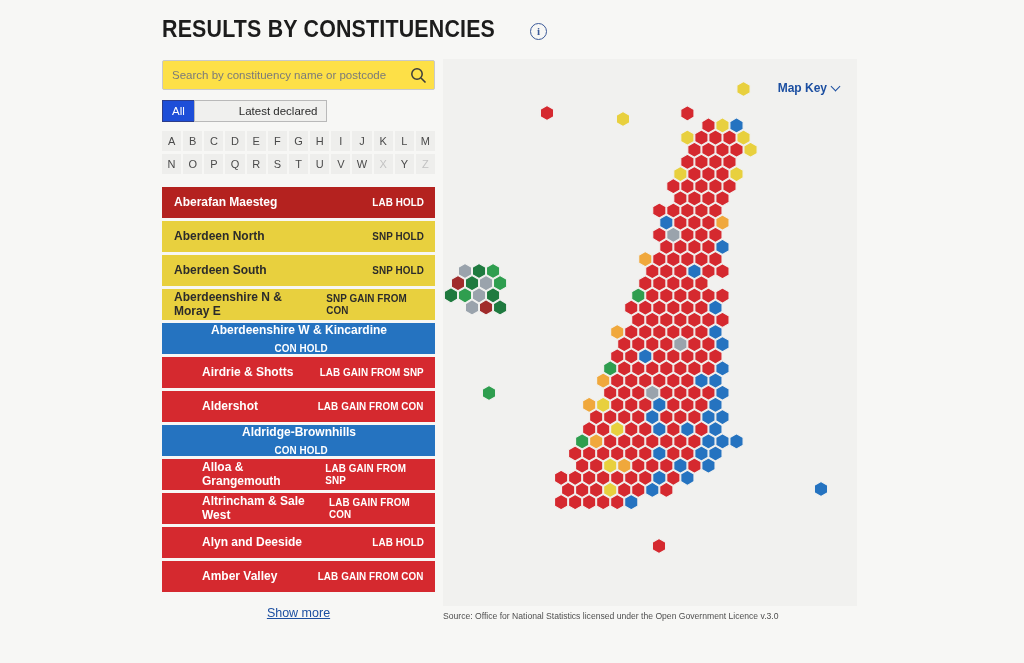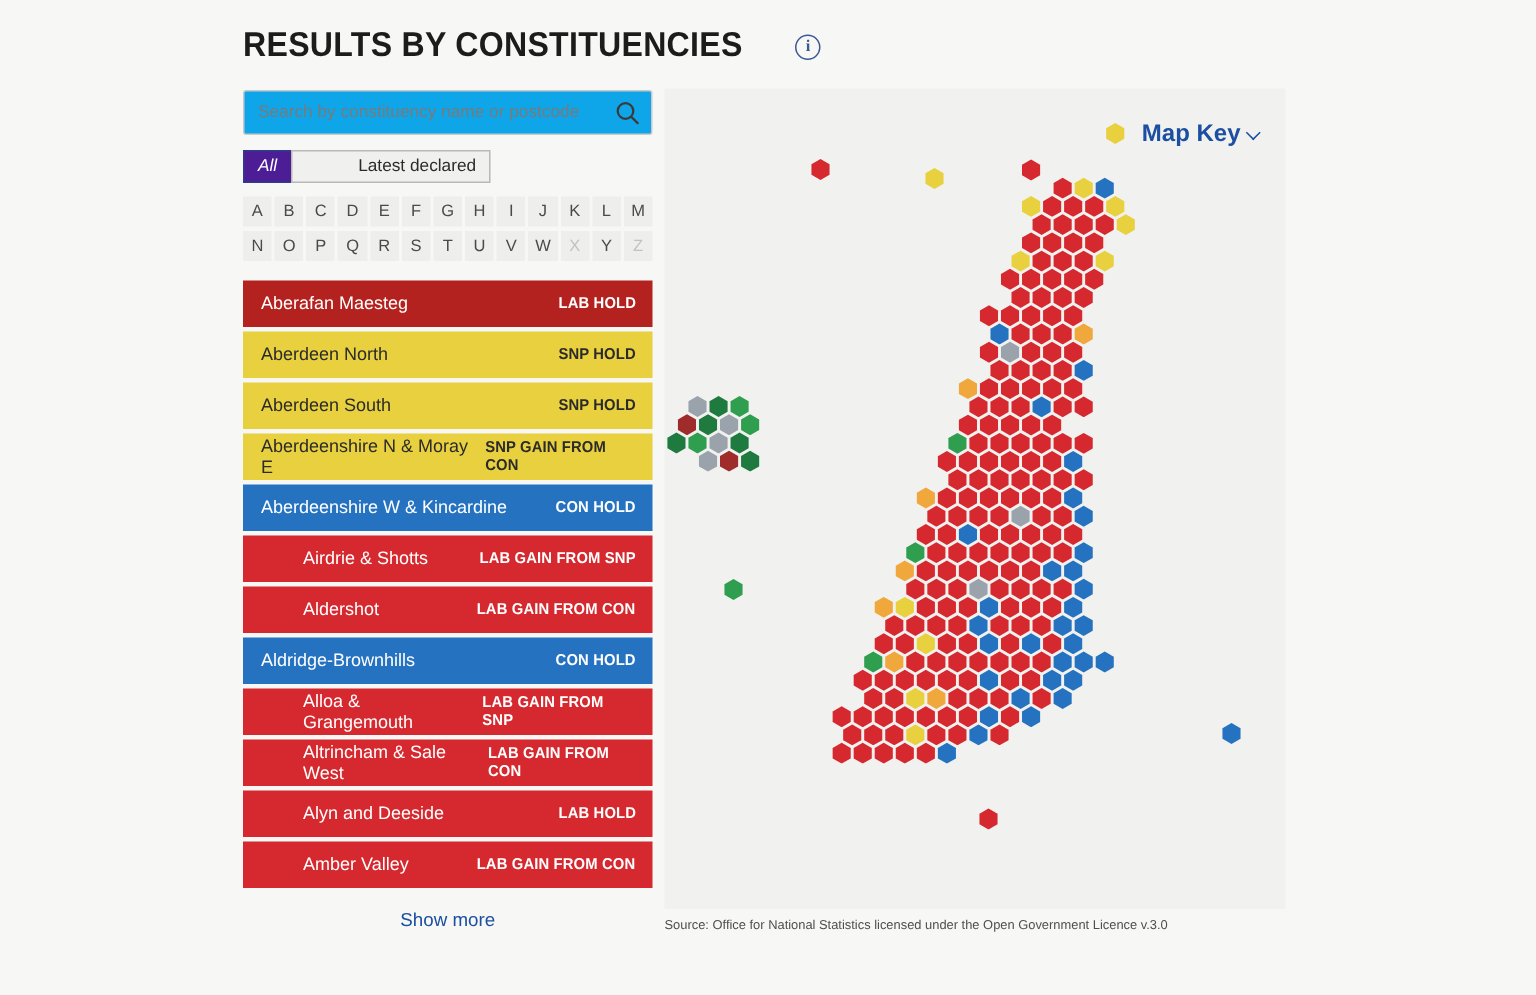--- a/index.html
+++ b/index.html
@@ -47,21 +47,21 @@
 
   
   .left-col {
     position: absolute;
     left: 162px; top: 60px;
     width: 273px;
   }
   .search-box {
     position: relative;
     width: 273px; height: 30px;
-    background: #0ea5e9;
+    background: #fde047;
     border: 1px solid #c9c9c9;
     border-radius: 2px;
     display: flex; align-items: center;
   }
   .search-box input {
     border: 0; outline: 0;
     background: transparent;
     font-family: "Liberation Sans", sans-serif;
     font-size: 11.5px;
     color: #3d3d3d;
@@ -83,24 +83,23 @@
   .toggle-btn {
     height: 22px;
     padding: 0 9px;
     font-size: 11.5px;
     display: flex; align-items: center;
     border: 1px solid #2d3d8a;
     cursor: pointer;
     font-family: "Liberation Sans", sans-serif;
   }
   .toggle-btn.active {
-    background: #4c1d95;
+    background: #1d4ed8;
     color: #fff;
     border-right: 0;
-    font-style: italic;
   }
   .toggle-btn.inactive {
     background: #f0f0ee;
     color: #2b2b2b;
     border-color: #b9b9b9;
     padding-left: 44px;
   }
 
   .alpha-grid {
     margin-top: 9px;
@@ -134,58 +133,59 @@
   }
   .result-row {
     height: 31px;
     display: flex; align-items: center; justify-content: space-between;
     padding: 0 11px 0 12px;
     color: #fff;
     cursor: pointer;
   }
   .result-name {
     font-size: 12px;
-    font-weight: normal;
+    font-weight: bold;
     font-family: "Liberation Sans", sans-serif;
   }
   .result-status {
     font-size: 10.5px;
     font-weight: bold;
     letter-spacing: 0.1px;
     text-transform: uppercase;
     font-family: "Liberation Sans", sans-serif;
     transform: scaleX(0.94);
     transform-origin: right center;
   }
   .row-lab { background: #d5292f; padding-left: 40px; }
   .row-lab-dark { background: #b4221f; }
   .row-snp { background: #e8d03e; color: #2b2b2b !important; }
   .row-snp .result-name, .row-snp .result-status { color: #2b2b2b; }
-  .row-con { background: #2573c0; }
+  .row-con { background: #2573c0; flex-direction: column; }
 
   .show-more {
     margin-top: 14px;
     text-align: center;
     font-size: 12.5px;
     color: #1c4fa1;
+    text-decoration: underline;
     cursor: pointer;
     font-family: "Liberation Sans", sans-serif;
   }
 
   
   .map-panel {
     position: absolute;
     left: 443px; top: 59px;
     width: 414px; height: 547px;
     background: #f1f1ef;
   }
   .map-key {
     position: absolute;
     right: 18px; top: 22px;
-    font-size: 16px;
+    font-size: 12px;
     font-weight: bold;
     color: #1c4fa1;
     cursor: pointer;
     display: flex; align-items: center; gap: 5px;
     font-family: "Liberation Sans", sans-serif;
   }
   .chev {
     width: 7px; height: 7px;
     border-right: 1.6px solid #1c4fa1;
     border-bottom: 1.6px solid #1c4fa1;

